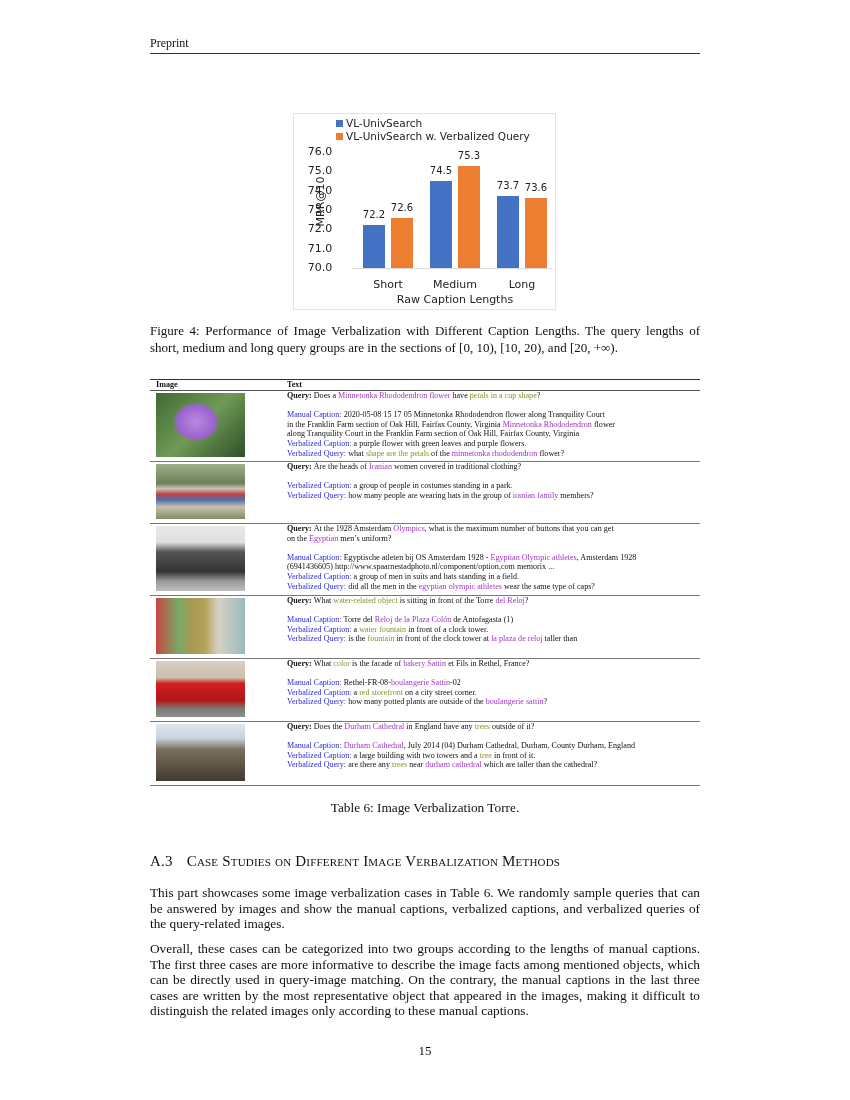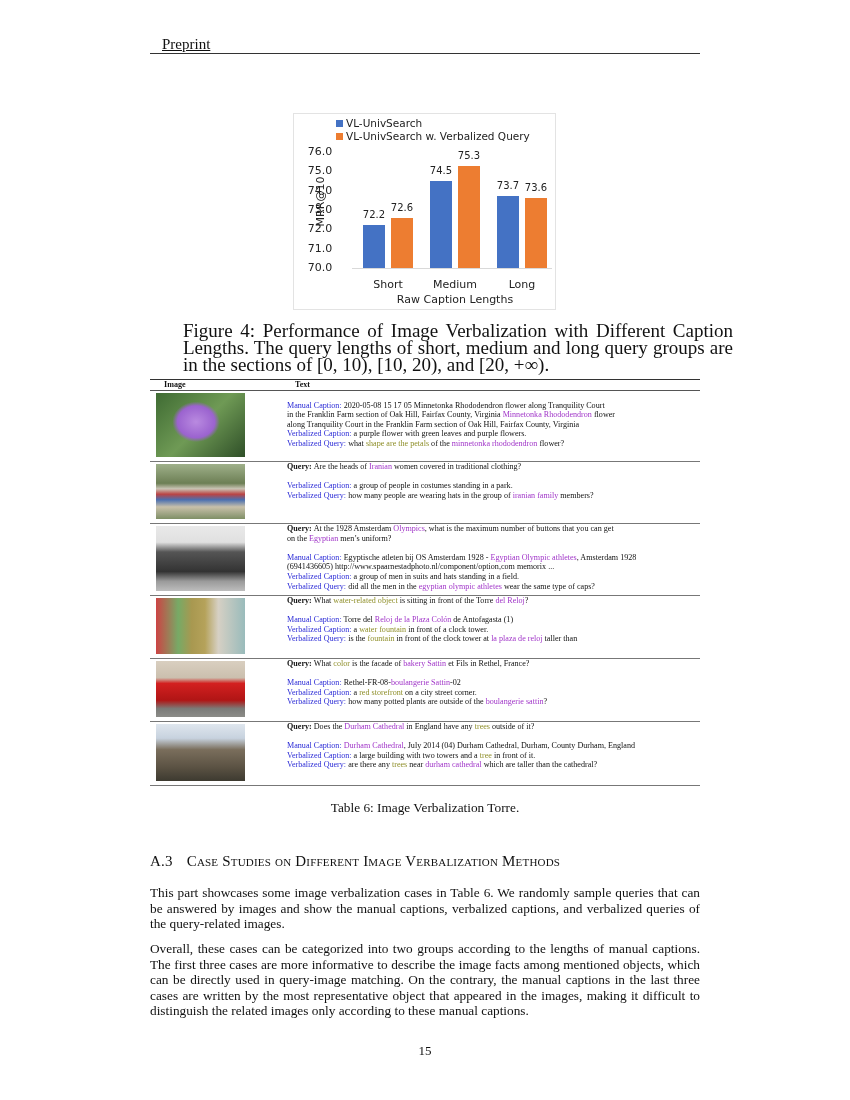--- a/index.html
+++ b/index.html
@@ -1,41 +1,41 @@
 <!DOCTYPE html>
 <html><head>
 <meta charset="utf-8">
 <style>
   html, body { margin:0; padding:0; background:#ffffff; }
   body { width:850px; height:1100px; position:relative; font-family:"Liberation Serif", "DejaVu Serif", serif; color:#111; overflow:hidden; }
   .abs { position:absolute; }
-  .header { left:162px; top:36px; font-size:15px;text-decoration:underline; }
+  .header { left:150px; top:36px; font-size:12px; }
   .header-rule { left:150px; top:53px; width:550px; height:1px; background:#333; }
 
   
   .chart-frame { left:293px; top:113px; width:263px; height:197px; border:1px solid #e3e3e3; box-sizing:border-box; background:#fff; }
   .chart-text { font-family:"DejaVu Sans", "Liberation Sans", sans-serif; color:#222; }
   .legend-item { position:absolute; left:336px; font-size:10.5px; display:flex; align-items:center; white-space:nowrap; }
   .legend-swatch { width:7px; height:7px; margin-right:3px; display:inline-block; }
   .ytick { position:absolute; font-size:11px; width:40px; text-align:center; left:300px; }
   .ylabel { position:absolute; left:290px; top:195px; font-size:11px; transform:rotate(-90deg); transform-origin:center; width:60px; text-align:center; }
   .bar { position:absolute; }
   .bar-label { position:absolute; font-size:10px; width:40px; text-align:center; }
   .xtick { position:absolute; font-size:11px; width:70px; text-align:center; top:278px; }
   .xlabel { position:absolute; left:355px; top:293px; width:200px; text-align:center; font-size:11px; }
   .axis-line { position:absolute; left:352px; top:268px; width:200px; height:1px; background:#d9d9d9; }
 
-  .figcap { left:150px; top:322px; width:550px; font-size:19px; line-height:17px; text-align:justify;margin-left:33px; }
+  .figcap { left:150px; top:322px; width:550px; font-size:13px; line-height:17px; text-align:justify; }
 
   
   .tbl { left:150px; top:379px; width:550px; font-size:8.1px; line-height:9.6px; }
   .tbl .rule-top { height:1px; background:#333; }
   .tbl .rule-mid { height:1px; background:#555; }
   .tbl .head { display:flex; font-weight:bold; height:10px; line-height:10px; }
-  .tbl .head .c1 { width:137px; padding-left:6px; box-sizing:border-box;margin-left:8px; }
+  .tbl .head .c1 { width:137px; padding-left:6px; box-sizing:border-box; }
   .tbl .row { display:flex; border-bottom:1px solid #777; }
   .tbl .row .img { width:137px; padding:2px 0 2px 6px; box-sizing:border-box; }
   .tbl .row .txt { flex:1; padding-top:0px; }
   .thumb { width:89px; height:58px; position:relative; overflow:hidden; }
   .lbl { color:#2b2bd6; }
   .ent { color:#a035c8; }
   .att { color:#8f8f2a; }
   .qb { font-weight:bold; }
   .blank { height:9.6px; }
 
@@ -99,20 +99,21 @@
     <div class="c1">Image</div>
     <div class="c2">Text</div>
   </div>
   <div class="rule-mid"></div>
   <div id="tbody">
       <div class="row" style="height: 70px;">
         <div class="img">
           <div class="thumb" style="background: radial-gradient(38% 45% at 45% 45%, rgb(185, 138, 224) 0%, rgb(155, 99, 207) 55%, rgba(0, 0, 0, 0) 70%), linear-gradient(135deg, rgb(63, 107, 51), rgb(111, 154, 85) 50%, rgb(47, 79, 40)); height: 64px;"></div>
         </div>
         <div class="txt">
+          <div><span class="qb">Query: </span><span>Does a </span><span class="ent">Minnetonka Rhododendron flower</span><span> have </span><span class="att">petals in a cup shape</span><span>?</span></div>
           <div class="blank"></div>
           <div><span class="lbl">Manual Caption: </span><span>2020-05-08 15 17 05 Minnetonka Rhododendron flower along Tranquility Court</span><br><span>in the Franklin Farm section of Oak Hill, Fairfax County, Virginia </span><span class="ent">Minnetonka Rhododendron</span><span> flower</span><br><span>along Tranquility Court in the Franklin Farm section of Oak Hill, Fairfax County, Virginia</span></div>
           <div><span class="lbl">Verbalized Caption: </span><span>a purple flower with green leaves and purple flowers.</span></div>
           <div><span class="lbl">Verbalized Query: </span><span>what </span><span class="att">shape are the petals</span><span> of the </span><span class="ent">minnetonka rhododendron</span><span> flower?</span></div>
         </div>
       </div>
       <div class="row" style="height: 61px;">
         <div class="img">
           <div class="thumb" style="background: linear-gradient(rgb(159, 176, 138) 0%, rgb(109, 127, 85) 35%, rgb(201, 195, 180) 45%, rgb(187, 68, 68) 55%, rgb(74, 111, 176) 65%, rgb(200, 192, 170) 78%, rgb(127, 143, 102) 100%); height: 55px;"></div>
         </div>

